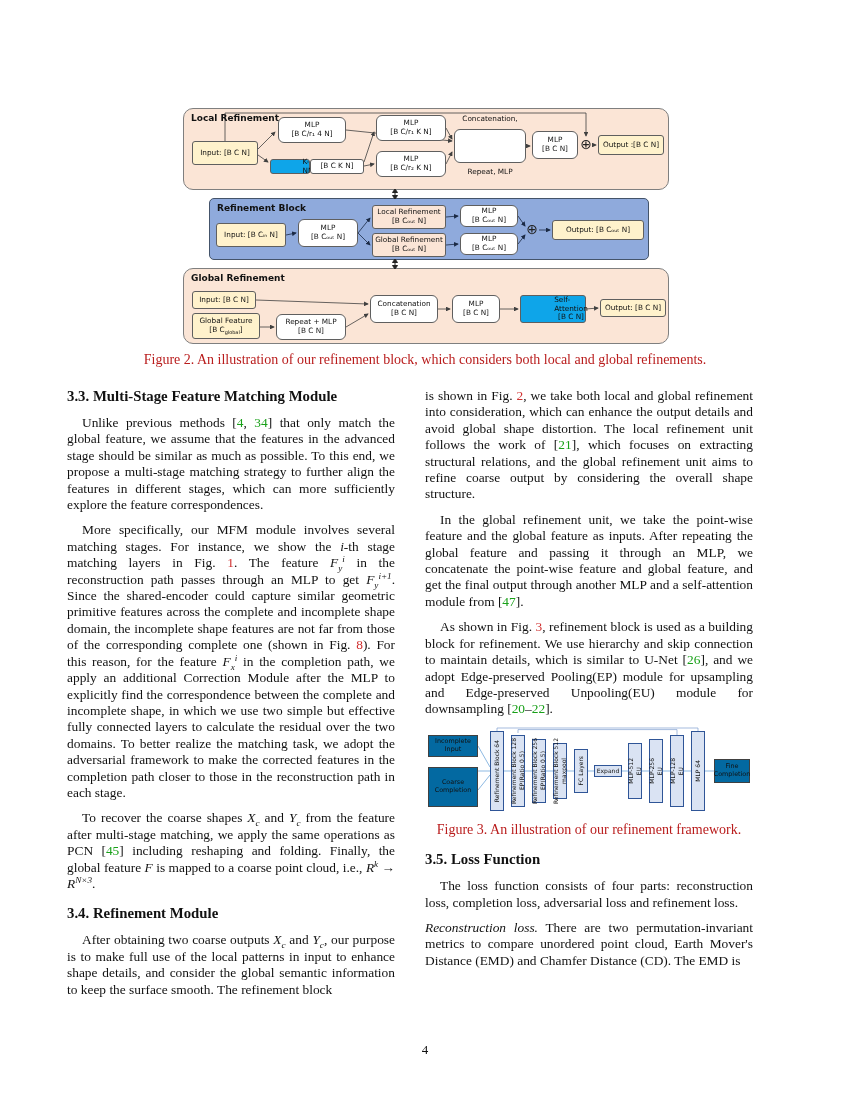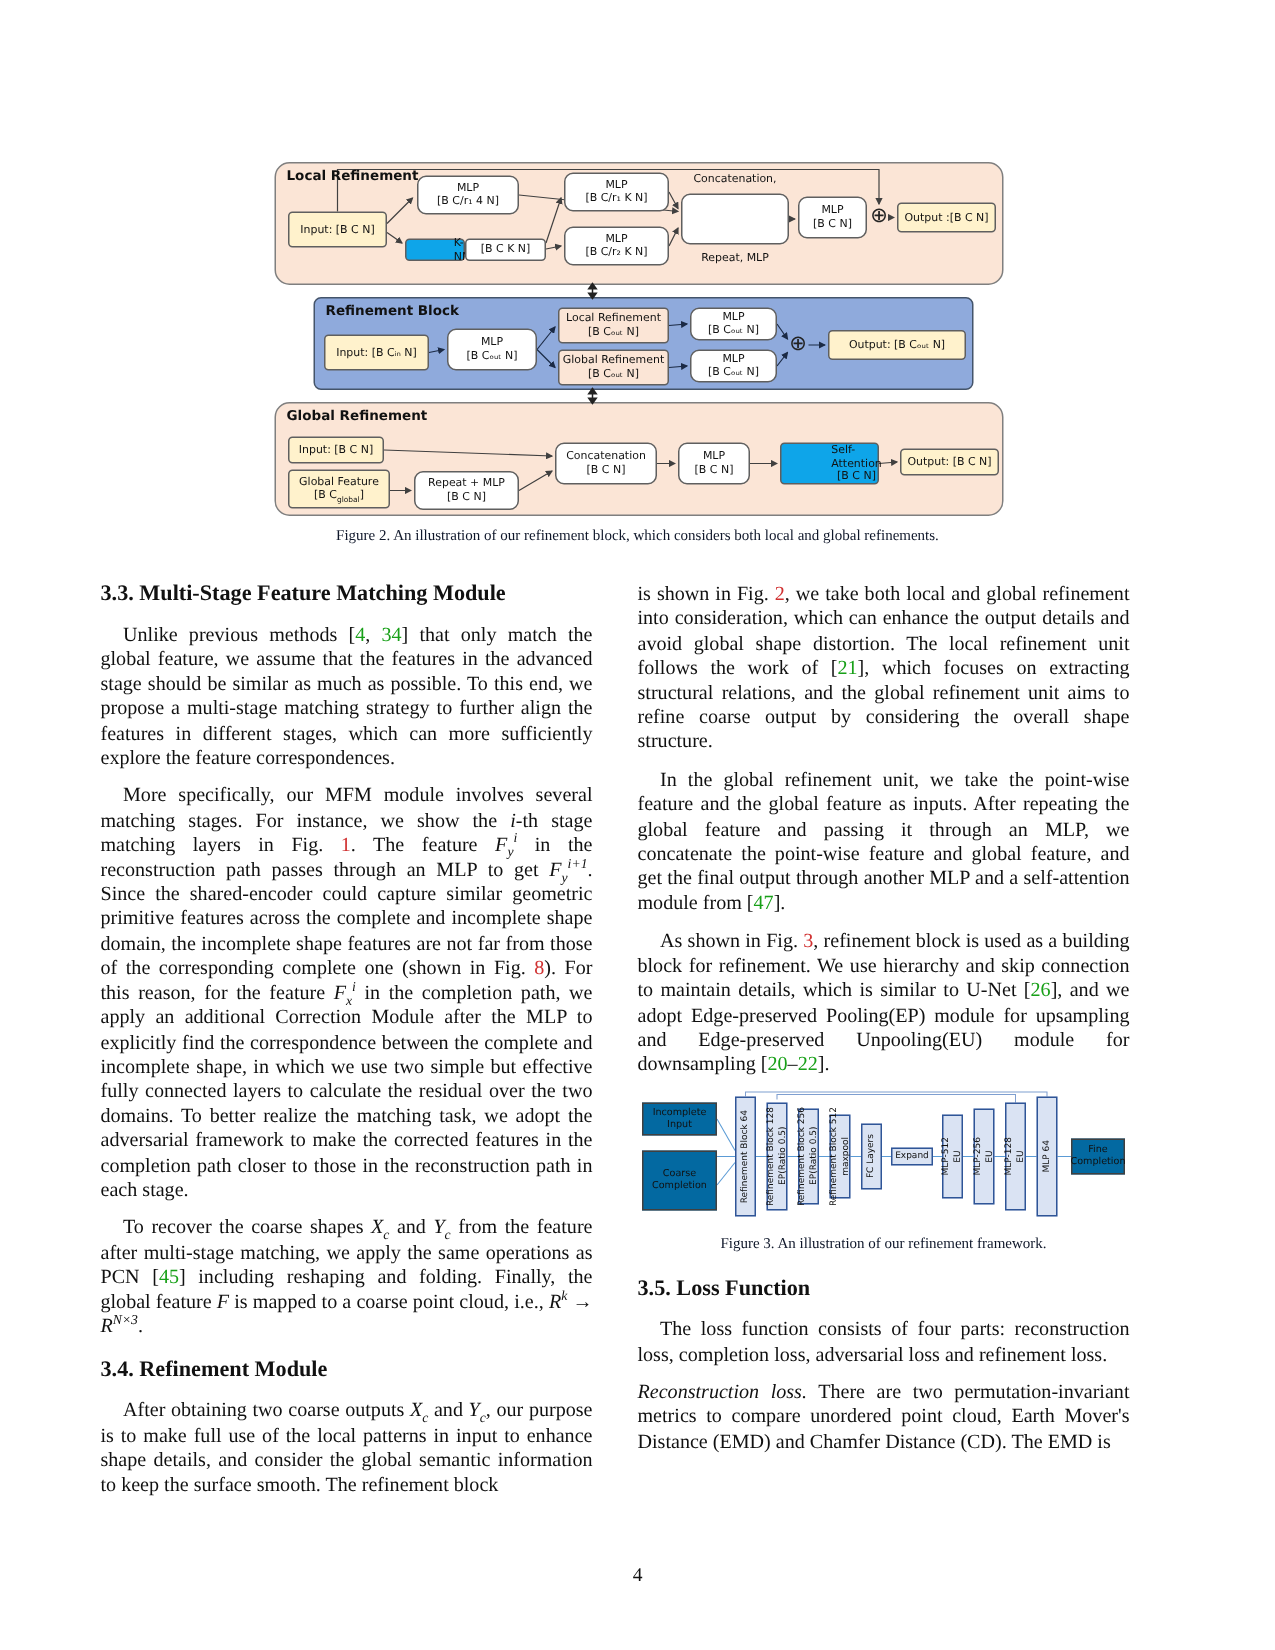--- a/index.html
+++ b/index.html
@@ -12,21 +12,21 @@
   #col-right{left:425px;}
   .col p{margin:0 0 9px 0;text-indent:15px;}
   .col p.noindent{text-indent:0;}
   .col h3{font-size:14.8px;line-height:17px;font-weight:bold;margin:13px 0 10px 0;text-align:left;text-indent:0;}
   .col h3.first{margin-top:0;}
   .cite{color:#18a018;}
   .ref{color:#d03030;}
   .it{font-style:italic;}
   sub,sup{font-size:68%;line-height:0;}
 
-  .caption{font-size:10px;color:#0f172a;text-align:center;}
+  .caption{font-size:14px;color:#b91c1c;text-align:center;}
   #fig2-caption{position:absolute;left:0;right:0;top:352px;}
   .pageno{position:absolute;left:0;right:0;top:1042px;text-align:center;font-size:13px;}
 
   
   .fig2{position:absolute;left:168px;top:106px;width:494px;height:240px;font-family:"DejaVu Sans",sans-serif;}
   .panel{position:absolute;border:1px solid #7f7f7f;box-sizing:border-box;margin-left:13px;}
   .panel.peach{background:#fbe5d6;border-radius:10px;}
   .panel.blue{background:#8faadc;border-radius:5px;border-color:#44546a;}
   .ptitle{position:absolute;left:7px;top:4px;font-weight:bold;font-size:9px;}
   .fbox{position:absolute;border:1px solid #5f5f5f;background:#fff;border-radius:6px;

